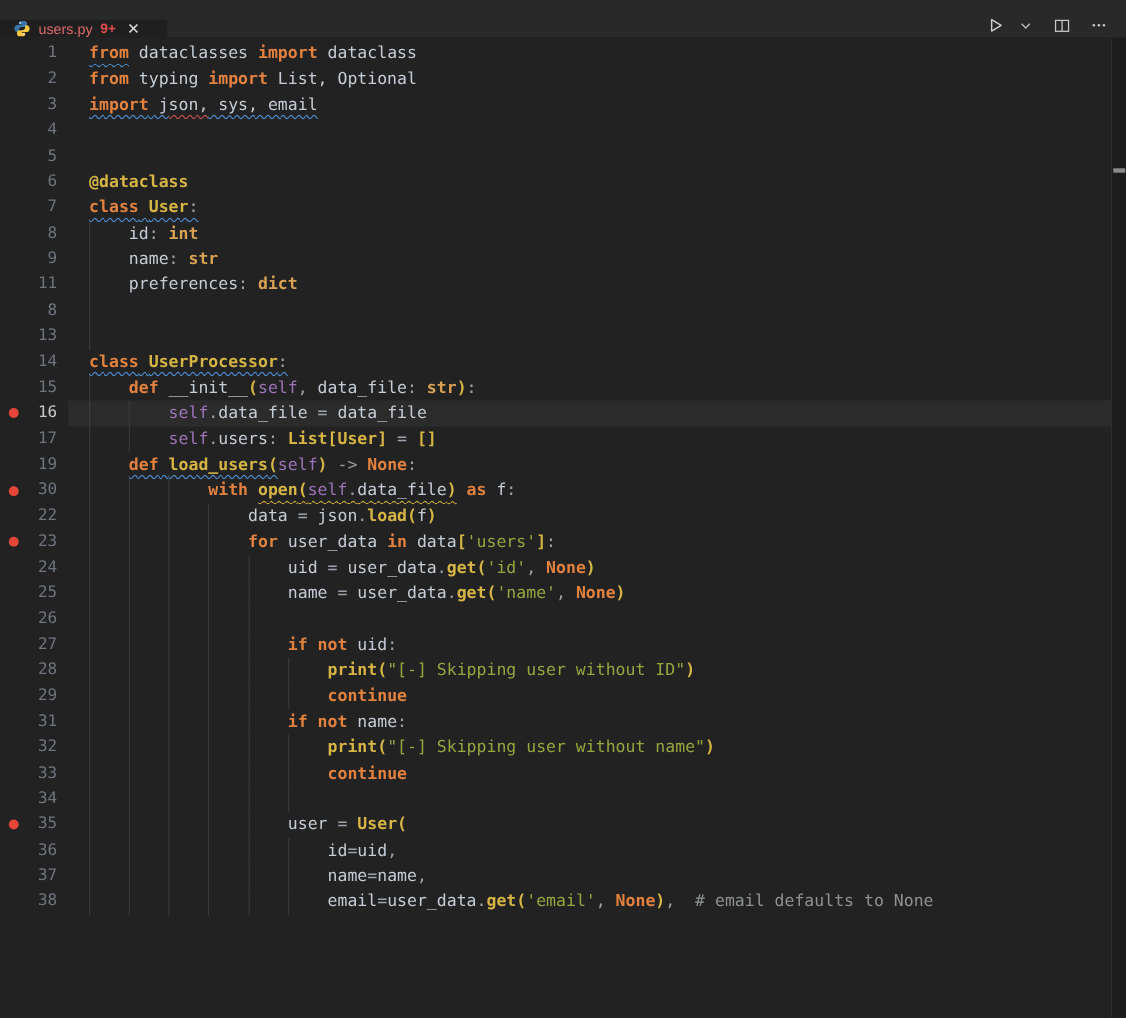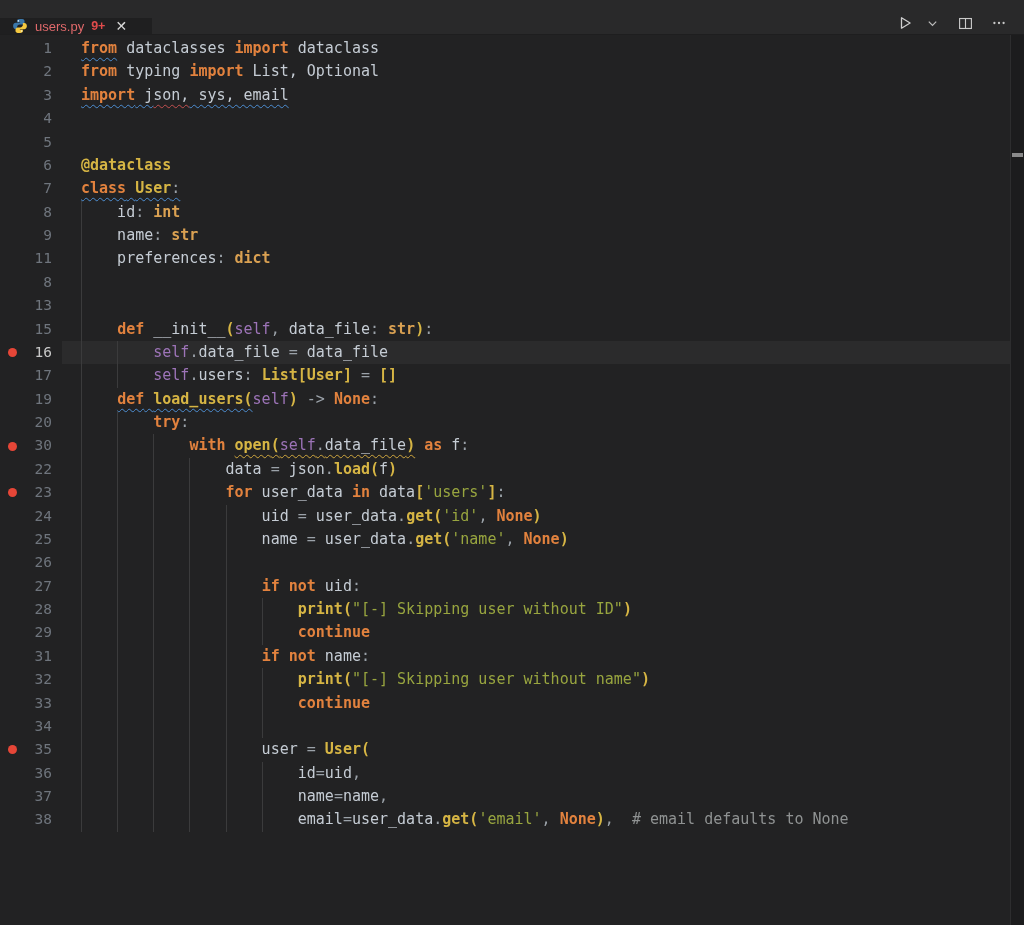--- a/index.html
+++ b/index.html
@@ -157,44 +157,44 @@
         <div class="ln">8</div>
         <div class="code"><i class="guide" style="left: 19px;"></i></div>
       </div>
       <div class="line">
         <div class="bpz"></div>
         <div class="ln">13</div>
         <div class="code"><i class="guide" style="left: 19px;"></i></div>
       </div>
       <div class="line">
         <div class="bpz"></div>
+        <div class="ln">14</div>
+        <div class="code"><span class="c-kw u-b">class</span><span class="c-tx u-b"> </span><span class="c-fn u-b">UserProcessor</span><span class="c-pu u-b">:</span></div>
+      </div>
+      <div class="line">
+        <div class="bpz"></div>
         <div class="ln">15</div>
         <div class="code"><i class="guide" style="left: 19px;"></i><span class="c-tx">    </span><span class="c-kw">def</span><span class="c-tx"> __init__</span><span class="c-fn">(</span><span class="c-sf">self</span><span class="c-pu">,</span><span class="c-tx"> data_file</span><span class="c-pu">:</span><span class="c-tx"> </span><span class="c-ty">str</span><span class="c-fn">)</span><span class="c-pu">:</span></div>
       </div>
       <div class="line current">
         <div class="bpz">
           <span class="dot"></span>
         </div>
         <div class="ln">16</div>
         <div class="code"><i class="guide" style="left: 19px;"></i><i class="guide" style="left: 55.13px;"></i><span class="c-tx">        </span><span class="c-sf">self</span><span class="c-pu">.</span><span class="c-tx">data_file</span><span class="c-pu"> = </span><span class="c-tx">data_file</span></div>
       </div>
       <div class="line">
         <div class="bpz"></div>
         <div class="ln">17</div>
         <div class="code"><i class="guide" style="left: 19px;"></i><i class="guide" style="left: 55.13px;"></i><span class="c-tx">        </span><span class="c-sf">self</span><span class="c-pu">.</span><span class="c-tx">users</span><span class="c-pu">:</span><span class="c-tx"> </span><span class="c-fn">List</span><span class="c-fn">[</span><span class="c-fn">User</span><span class="c-fn">]</span><span class="c-pu"> = </span><span class="c-fn">[]</span></div>
       </div>
       <div class="line">
         <div class="bpz"></div>
         <div class="ln">19</div>
         <div class="code"><i class="guide" style="left: 19px;"></i><span class="c-tx">    </span><span class="c-kw u-b">def</span><span class="c-tx u-b"> </span><span class="c-fn u-b">load_users</span><span class="c-fn u-b">(</span><span class="c-sf">self</span><span class="c-fn">)</span><span class="c-pu"> -&gt; </span><span class="c-kw">None</span><span class="c-pu">:</span></div>
-      </div>
-      <div class="line">
-        <div class="bpz"></div>
-        <div class="ln">20</div>
-        <div class="code"><i class="guide" style="left: 19px;"></i><i class="guide" style="left: 55.13px;"></i><span class="c-tx">        </span><span class="c-kw">try</span><span class="c-pu">:</span></div>
       </div>
       <div class="line">
         <div class="bpz">
           <span class="dot"></span>
         </div>
         <div class="ln">30</div>
         <div class="code"><i class="guide" style="left: 19px;"></i><i class="guide" style="left: 55.13px;"></i><i class="guide" style="left: 91.26px;"></i><span class="c-tx">            </span><span class="c-kw">with</span><span class="c-tx"> </span><span class="c-fn u-y">open</span><span class="c-fn u-y">(</span><span class="c-sf u-y">self</span><span class="c-pu u-y">.</span><span class="c-tx u-y">data_file</span><span class="c-fn u-y">)</span><span class="c-tx"> </span><span class="c-kw">as</span><span class="c-tx"> f</span><span class="c-pu">:</span></div>
       </div>
       <div class="line">
         <div class="bpz"></div>

